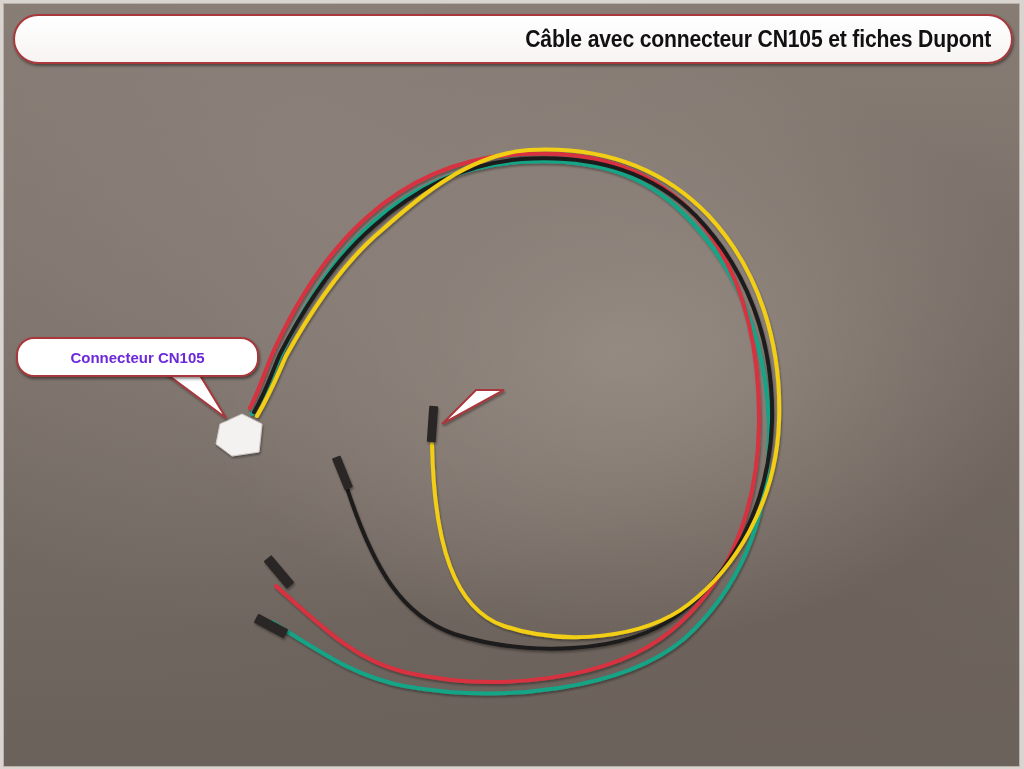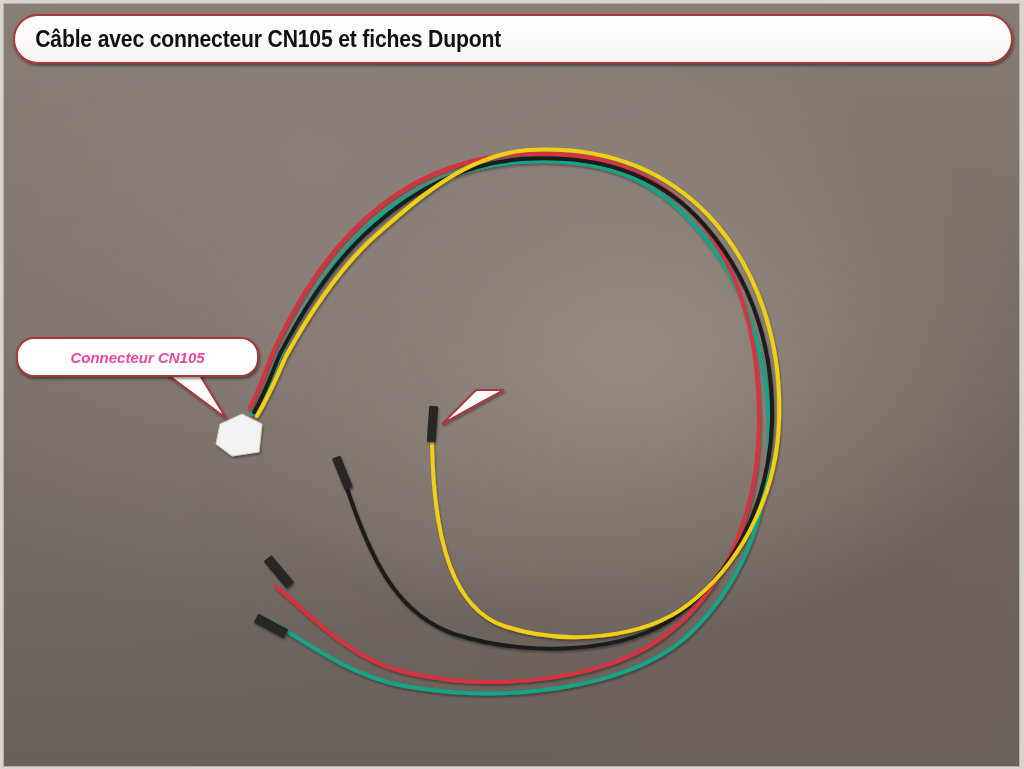--- a/index.html
+++ b/index.html
@@ -18,37 +18,37 @@
     border: 1px solid #b9b2ab;
     overflow: hidden;
   }
   .photo { position: absolute; left: 0; top: 0; width: 1015px; height: 762px; }
   .title-pill {
     position: absolute; left: 9px; top: 10px; width: 1000px; height: 50px;
     background: linear-gradient(180deg, #ffffff 0%, #f7f4f3 100%);
     border: 2px solid #a8383c;
     border-radius: 26px;
     box-shadow: 1px 2px 3px rgba(0,0,0,0.45);
-    display: flex; align-items: center; justify-content: flex-start;
+    display: flex; align-items: center; justify-content: flex-end;
     box-sizing: border-box;
   }
   .title-pill span {
     font-size: 23px; font-weight: bold; color: #111;
     letter-spacing: -0.2px;
     transform: scaleX(0.92);
   }
   .callout {
     position: absolute;
     background: #ffffff;
     border: 2px solid #a8383c;
     border-radius: 18px;
     box-shadow: 1px 2px 3px rgba(0,0,0,0.45);
     display: flex; align-items: center; justify-content: center;
     box-sizing: border-box;
-    font-size: 15px; font-weight: bold; color: #ec4899; font-style: italic;
+    font-size: 15px; font-weight: bold; color: #6d28d9;
   }
   .callout-cn105 { left: 12px; top: 333px; width: 243px; height: 40px; }
   .callout-dupont { left: 457px; top: 352px; width: 242px; height: 39px; }
 </style>
 </head>
 <body>
 
 <div class="frame">
   <svg class="photo" viewBox="0 0 1015 762" width="1015" height="762">
     <defs>

